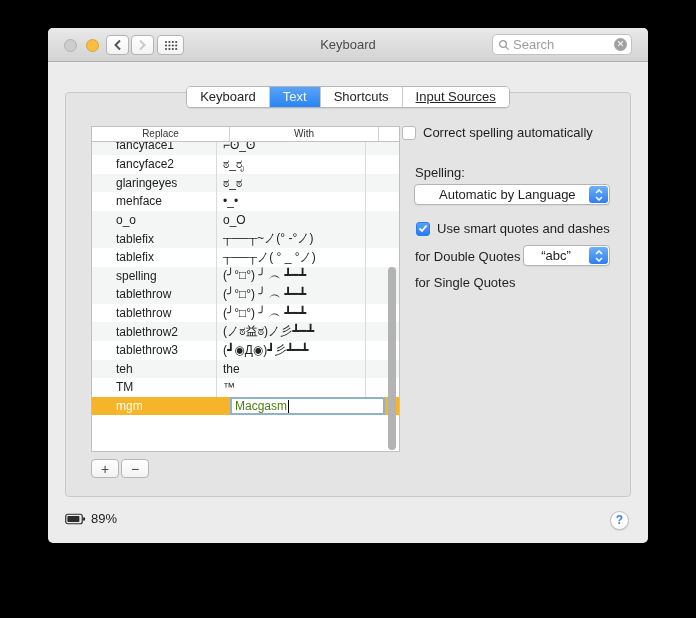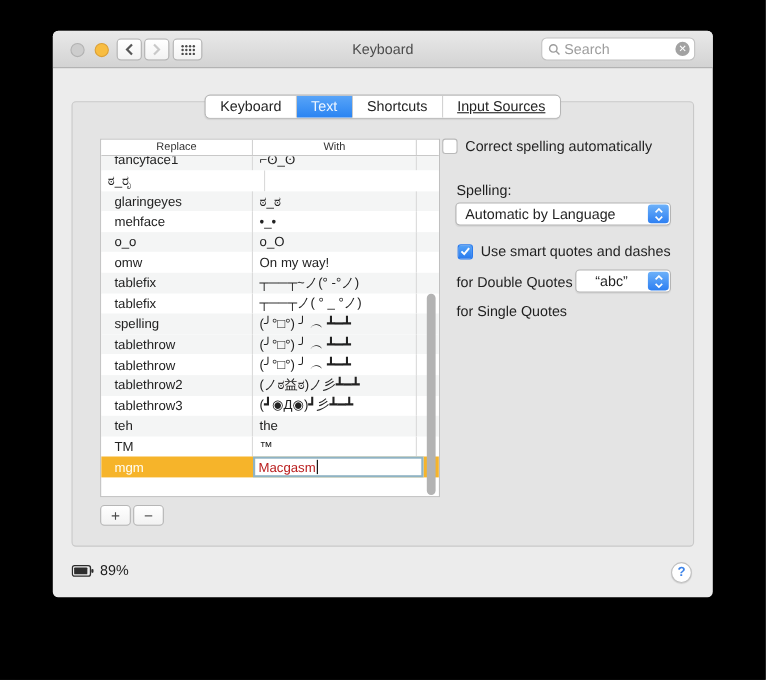--- a/index.html
+++ b/index.html
@@ -56,27 +56,27 @@
   .th-replace { width:138px; } .th-with { width:149px; } .th-end { flex:1; border-right:none; }
   .tbody { position:relative; }
   .trow { display:flex; height:18.6px; background:#fff; position:relative; }
   .trow.stripe { background:#f4f5f5; }
   .trow.partial { height:13px; overflow:hidden; }
   .trow.partial .celltext { margin-top:-7px; }
   .trow.selected { background:#f6b42a; }
   .trow.selected .c-replace { color:#fffdf4; }
   .cell { font-size:12px; color:#222; overflow:hidden; white-space:nowrap;
     display:flex; align-items:center; }
-  .c-replace { width:138px; padding-left:12px; border-right:1px solid #dadada; }
+  .c-replace { width:125px; padding-left:24px; border-right:1px solid #dadada; }
   .c-with { width:149px; padding-left:6px; border-right:1px solid #dadada; }
   .c-end { flex:1; border-right:none; }
   .trow.selected .c-replace, .trow.selected .c-with { border-right-color:transparent; }
   .editfield { display:none; position:absolute; left:138px; right:14px; top:0; bottom:0;
     background:#fff; border:2px solid #8fb3c4; align-items:center; padding-left:3px;
-    font-size:12px; color:#b91c1c; }
+    font-size:12px; color:#4d7c0f; }
   .caret { border-left:1px solid #000; height:13px; margin-left:1px; }
   .scrollthumb { position:absolute; right:3px; top:140px; width:8px; height:183px;
     background:#b3b3b3; border-radius:4px; }
 
   
   .rowbtns { position:absolute; left:25px; top:366px; display:flex; gap:2px; }
   .rowbtn { width:28px; height:19px; background:linear-gradient(#fff,#f2f2f2);
     border:1px solid #b6b6b6; border-radius:4px; font-size:14px; color:#4a4a4a;
     display:flex; align-items:center; justify-content:center; line-height:1; }
 
@@ -84,21 +84,21 @@
   .opt-label { position:absolute; font-size:13px; color:#1f1f1f; white-space:nowrap; }
   .checkrow { position:absolute; display:flex; align-items:center; gap:7px; }
   .checkbox { width:14px; height:14px; background:#fff; border:1px solid #b9b9b9;
     border-radius:3px; display:flex; align-items:center; justify-content:center; }
   .checkbox svg { display:none; }
   .checkbox.checked { background:linear-gradient(#55a3f8,#2a7bee); border-color:#2a7bee; }
   .checkbox.checked svg { display:block; }
   .dropdown { position:absolute; height:21px; background:#fff; border:1px solid #b4b4b4;
     border-radius:4px; display:flex; align-items:center;
     box-shadow:0 1px 1px rgba(0,0,0,.06); }
-  .dd-text { flex:1; font-size:13px; color:#1f1f1f; padding-left:8px; white-space:nowrap;
+  .dd-text { flex:1; font-size:13px; color:#1f1f1f; padding-left:24px; white-space:nowrap;
     overflow:hidden; }
   .dd-quote { text-align:center; padding-left:0; }
   .stepper { width:19px; height:17px; margin:1px; border-radius:3px;
     background:linear-gradient(#6db1f9,#2d7ff2); display:flex; flex-direction:column;
     align-items:center; justify-content:center; gap:2px; flex:0 0 19px; }
 
   
   .footer { position:absolute; left:17px; top:483px; display:flex; align-items:center;
     gap:5px; font-size:13px; color:#1c1c1c; }
   .helpbtn { position:absolute; left:562px; top:483px; width:19px; height:19px;
@@ -171,20 +171,23 @@
         <div class="cell c-replace">
               <span class="celltext">fancyface1</span>
             </div>
         <div class="cell c-with">
               <span class="celltext">⌐ʘ_ʘ</span>
             </div>
         <div class="cell c-end"></div>
 
       </div>
           <div class="trow">
+        <div class="cell c-replace">
+              <span class="celltext">fancyface2</span>
+            </div>
         <div class="cell c-with">
               <span class="celltext">ಠ_ರೃ</span>
             </div>
         <div class="cell c-end"></div>
 
       </div>
           <div class="trow stripe">
         <div class="cell c-replace">
               <span class="celltext">glaringeyes</span>
             </div>
@@ -203,30 +206,20 @@
             </div>
         <div class="cell c-end"></div>
 
       </div>
           <div class="trow stripe">
         <div class="cell c-replace">
               <span class="celltext">o_o</span>
             </div>
         <div class="cell c-with">
               <span class="celltext">o_O</span>
-            </div>
-        <div class="cell c-end"></div>
-
-      </div>
-          <div class="trow">
-        <div class="cell c-replace">
-              <span class="celltext">omw</span>
-            </div>
-        <div class="cell c-with">
-              <span class="celltext">On my way!</span>
             </div>
         <div class="cell c-end"></div>
 
       </div>
           <div class="trow stripe">
         <div class="cell c-replace">
               <span class="celltext">tablefix</span>
             </div>
         <div class="cell c-with">
               <span class="celltext">┬──┬~ノ(° -°ノ)</span>

